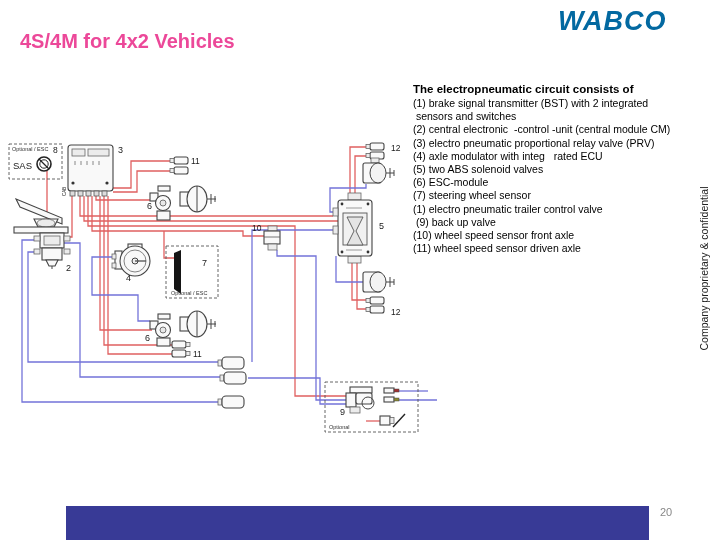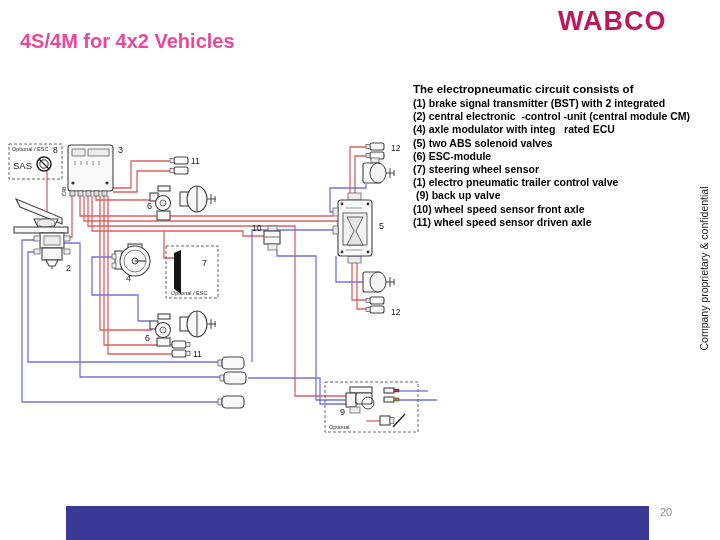--- a/index.html
+++ b/index.html
@@ -4,28 +4,28 @@
 <style>
   html,body{margin:0;padding:0;}
   body{
     width:720px;height:540px;position:relative;overflow:hidden;
     background:#ffffff;font-family:"Liberation Sans", sans-serif;
   }
   .title{
     position:absolute;left:20px;top:30px;font-size:20px;font-weight:bold;color:#ec4899;
   }
   .logo{
-    position:absolute;left:558px;top:6px;font-size:27px;font-weight:bold;
-    color:#be185d;letter-spacing:1px;
+    position:absolute;left:558px;top:6px;font-size:27px;font-weight:bold;font-style:italic;
+    color:#0369a1;letter-spacing:1px;
   }
   .info{
     position:absolute;left:413px;top:83px;width:300px;color:#000;
   }
   .info-heading{font-size:11.5px;font-weight:bold;margin-bottom:2px;}
-  .info-line{font-size:10.5px;line-height:13.2px;white-space:pre;font-weight:bold;}
+  .info-line{font-size:10.5px;line-height:13.2px;white-space:pre;}
   .side-note{
     position:absolute;left:565px;top:261px;width:280px;height:15px;
     transform:rotate(-90deg);transform-origin:center;
     font-size:10.5px;color:#222;text-align:center;
   }
   .bottom-bar{
     position:absolute;left:66px;top:506px;width:583px;height:34px;background:#383a96;
   }
   .page-number{
     position:absolute;left:660px;top:506px;font-size:11px;color:#888;text-align:center;
@@ -43,21 +43,23 @@
 </style>
 </head>
 <body>
 
 <div class="title">4S/4M for 4x2 Vehicles</div>
 <div class="logo">WABCO</div>
 
 <div class="info">
   <div class="info-heading">The electropneumatic circuit consists of</div>
   <div class="info-line">(1) brake signal transmitter (BST) with 2 integrated</div>
+  <div class="info-line"> sensors and switches</div>
   <div class="info-line">(2) central electronic  -control -unit (central module CM)</div>
+  <div class="info-line">(3) electro pneumatic proportional relay valve (PRV)</div>
   <div class="info-line">(4) axle modulator with integ   rated ECU</div>
   <div class="info-line">(5) two ABS solenoid valves</div>
   <div class="info-line">(6) ESC-module</div>
   <div class="info-line">(7) steering wheel sensor</div>
   <div class="info-line">(1) electro pneumatic trailer control valve</div>
   <div class="info-line"> (9) back up valve</div>
   <div class="info-line">(10) wheel speed sensor front axle</div>
   <div class="info-line">(11) wheel speed sensor driven axle</div>
 </div>
 

